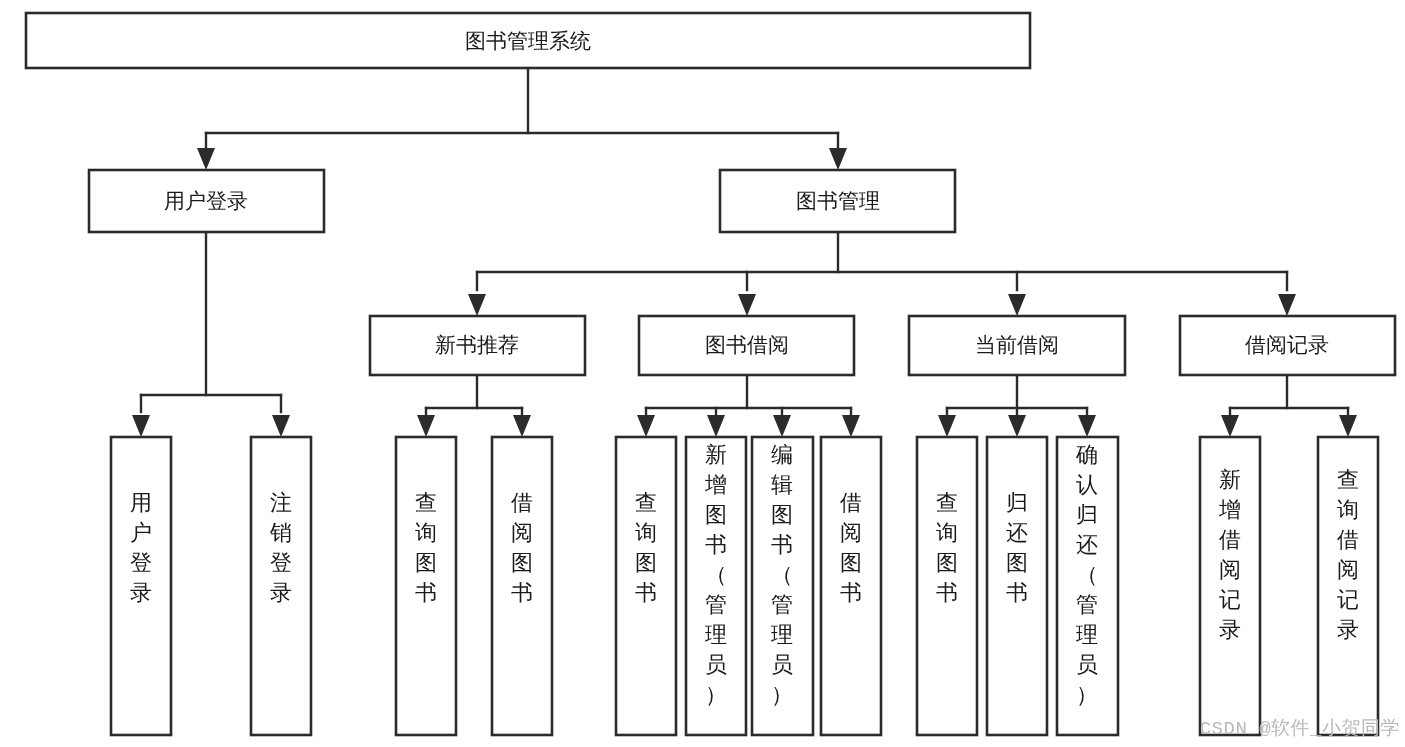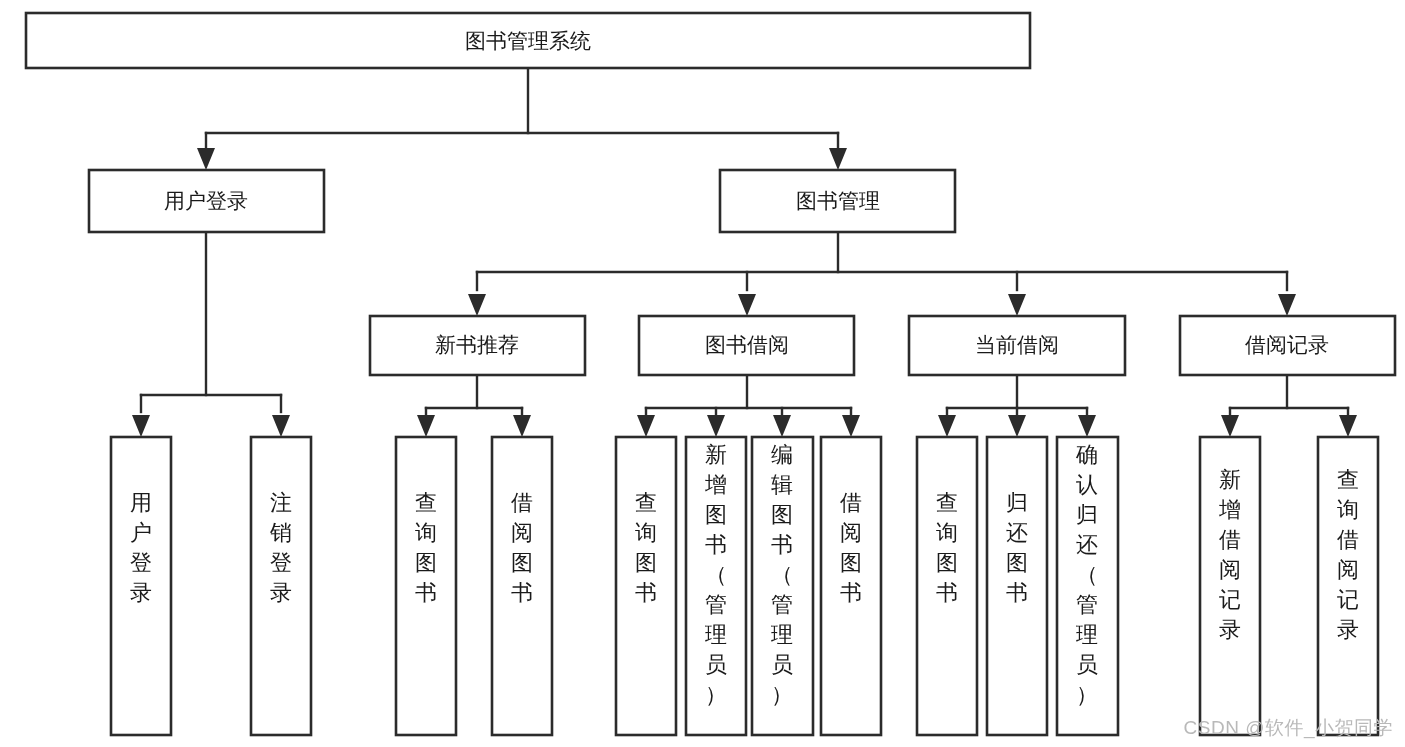--- a/index.html
+++ b/index.html
@@ -54,23 +54,23 @@
     font-size: 21px;
   }
   .leaf-label {
     font-family: "Liberation Sans", "DejaVu Sans", sans-serif;
     font-size: 22px;
     fill: #1a1a1a;
     text-anchor: middle;
   }
   .watermark {
     position: absolute;
-    right: 20px;
+    right: 13px;
     bottom: 6px;
-    font-family: Liberation Sans, sans-serif;
+    font-family: Liberation Mono, monospace;
     font-size: 19px;
     color: #b9b9b9;
     letter-spacing: 0.5px;
     white-space: nowrap;
     pointer-events: none;
   }
 </style>
 </head>
 <body>
 

